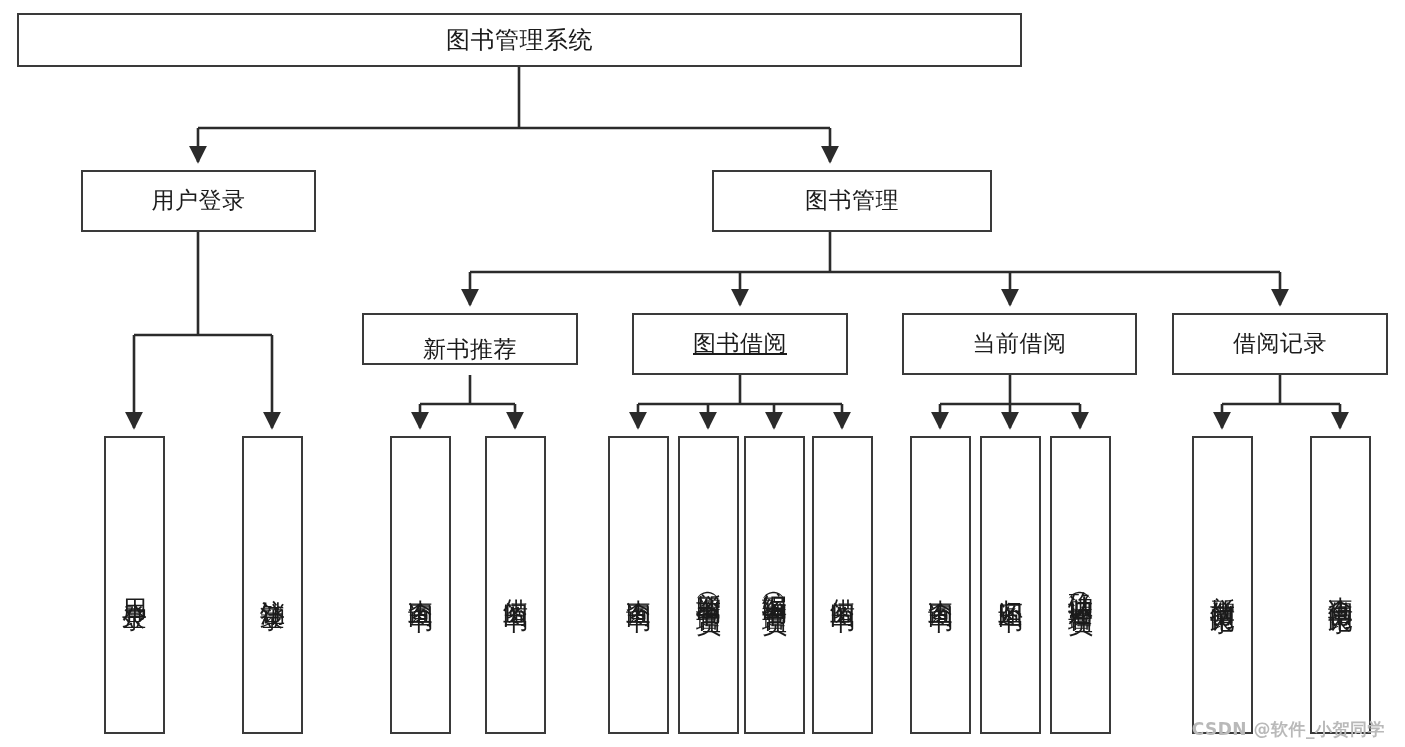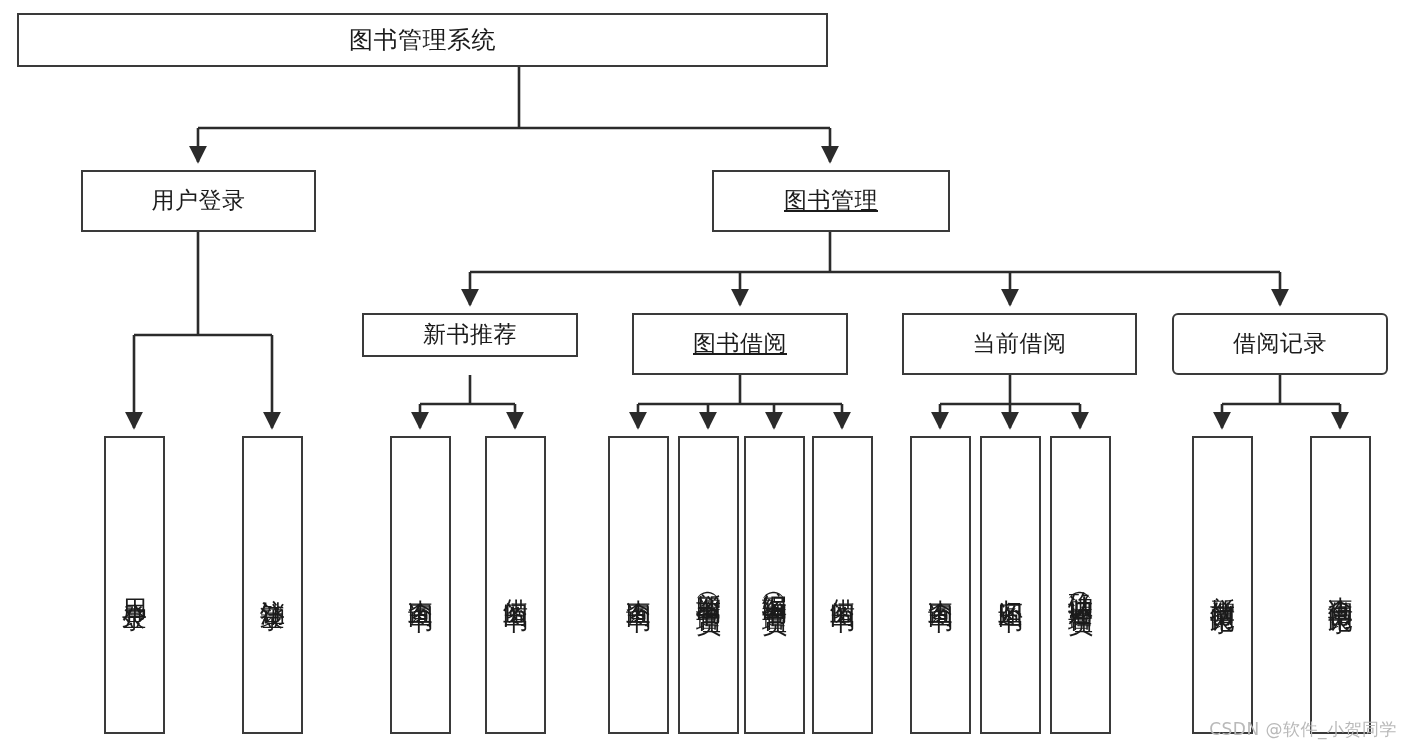--- a/index.html
+++ b/index.html
@@ -59,27 +59,28 @@
     writing-mode: vertical-rl;
     text-orientation: upright;
     font-size: 25px;
     line-height: 1;
     letter-spacing: 3px;
     white-space: nowrap;
     max-height: 286px;
   }
   .watermark {
     position: absolute;
-    right: 8px;
+    right: 20px;
     bottom: 6px;
     font-size: 17px;
     color: #b9b9b9;
     letter-spacing: 0.5px;
     white-space: nowrap;
     z-index: 5;
+    font-weight: bold;
   }
 </style>
 </head>
 <body>
 
 <div id="canvas">
 
   <svg class="connectors" viewBox="0 0 1405 747">
     <defs>
       <marker id="arrow" viewBox="0 0 10 10" refX="9" refY="5" markerWidth="7" markerHeight="7" orient="auto-start-reverse">
@@ -123,41 +124,41 @@
       <path d="M 1010 404 L 1010 428" marker-end="url(#arrow)"></path>
       <path d="M 1080 404 L 1080 428" marker-end="url(#arrow)"></path>
 
       <path d="M 1280 375 L 1280 404"></path>
       <path d="M 1222 404 L 1340 404"></path>
       <path d="M 1222 404 L 1222 428" marker-end="url(#arrow)"></path>
       <path d="M 1340 404 L 1340 428" marker-end="url(#arrow)"></path>
     </g>
   </svg>
 
-  <div class="node horiz root" style="left:17px; top:13px; width:811px; height:54px;">
+  <div class="node horiz root" style="left:17px; top:13px; width:1005px; height:54px;">
     <span class="label">图书管理系统</span>
   </div>
 
   <div class="node horiz" style="left:81px; top:170px; width:235px; height:62px;">
     <span class="label">用户登录</span>
   </div>
-  <div class="node horiz" style="left:712px; top:170px; width:238px; height:62px;text-decoration:underline;">
+  <div class="node horiz" style="left:712px; top:170px; width:280px; height:62px;">
     <span class="label">图书管理</span>
   </div>
 
-  <div class="node horiz" style="left:362px; top:313px; width:216px; height:44px;">
+  <div class="node horiz" style="left:362px; top:313px; width:216px; height:52px;align-items:flex-end;">
     <span class="label">新书推荐</span>
   </div>
   <div class="node horiz" style="left:632px; top:313px; width:216px; height:62px;text-decoration:underline;">
     <span class="label">图书借阅</span>
   </div>
   <div class="node horiz" style="left:902px; top:313px; width:235px; height:62px;">
     <span class="label">当前借阅</span>
   </div>
-  <div class="node horiz" style="left:1172px; top:313px; width:216px; height:62px;border-radius:6px;">
+  <div class="node horiz" style="left:1172px; top:313px; width:216px; height:62px;">
     <span class="label">借阅记录</span>
   </div>
 
   <div class="node vert" style="left:104px; top:436px; width:61px; height:298px;">
     <span class="label">用户登录</span>
   </div>
   <div class="node vert" style="left:242px; top:436px; width:61px; height:298px;">
     <span class="label">注销登录</span>
   </div>
 

